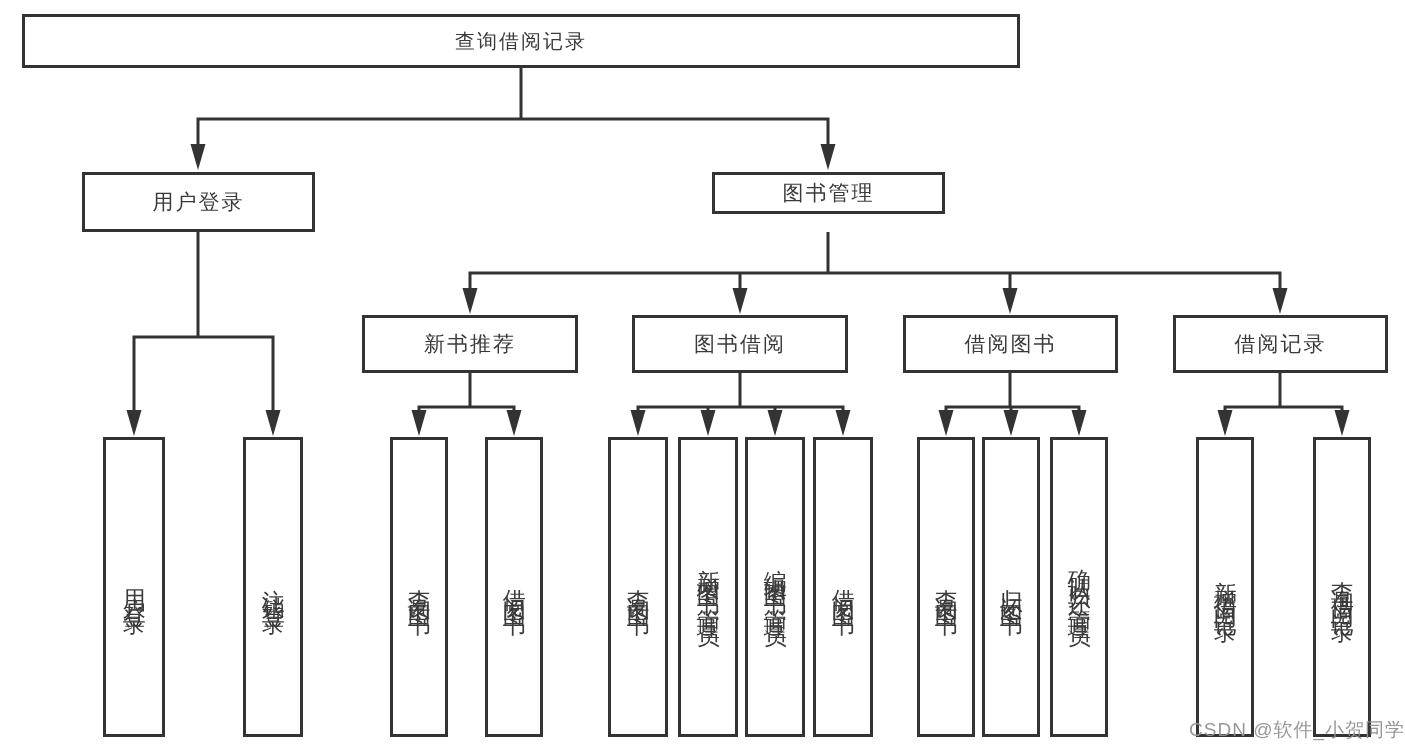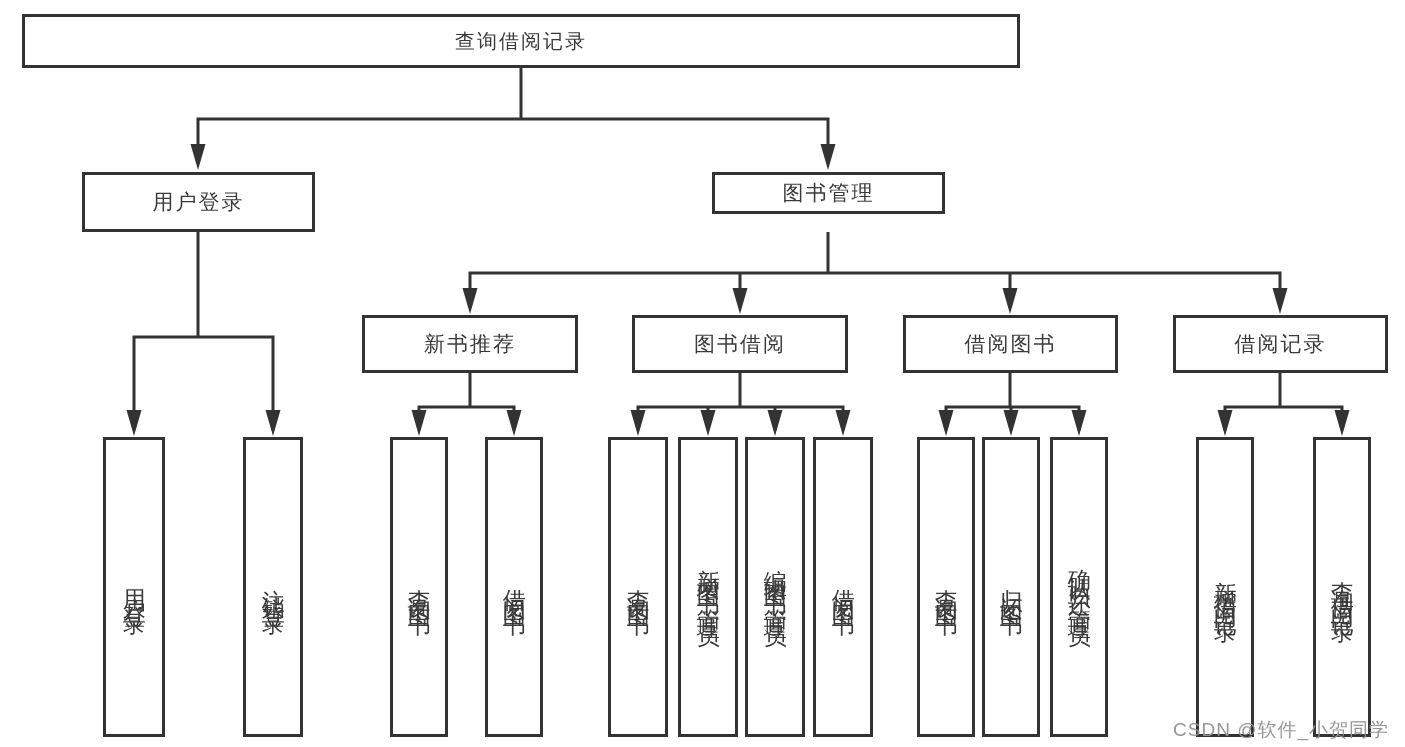--- a/index.html
+++ b/index.html
@@ -12,21 +12,21 @@
     position:absolute; box-sizing:border-box; border:3px solid #333333; background:#ffffff;
     display:flex; align-items:center; justify-content:center; z-index:2;
   }
   .hlabel { font-size:21px; letter-spacing:2px; white-space:nowrap; }
   .rootlabel { font-size:20px; letter-spacing:2px; white-space:nowrap; }
   .vtext {
     writing-mode:vertical-rl; text-orientation:mixed;
     font-size:23px; letter-spacing:8px; line-height:1.1; white-space:nowrap;
   }
   .watermark {
-    position:absolute; right:16px; bottom:4px; z-index:5;
+    position:absolute; right:0; bottom:4px; z-index:5;
     font-size:19px; letter-spacing:1px; color:rgba(145,145,145,0.95); white-space:nowrap;
   }
 </style>
 </head>
 <body>
 
 <div class="stage">
 
   <svg class="connectors" viewBox="0 0 1405 747" xmlns="http://www.w3.org/2000/svg">
     <path fill="none" stroke="#333333" stroke-width="3" d="

